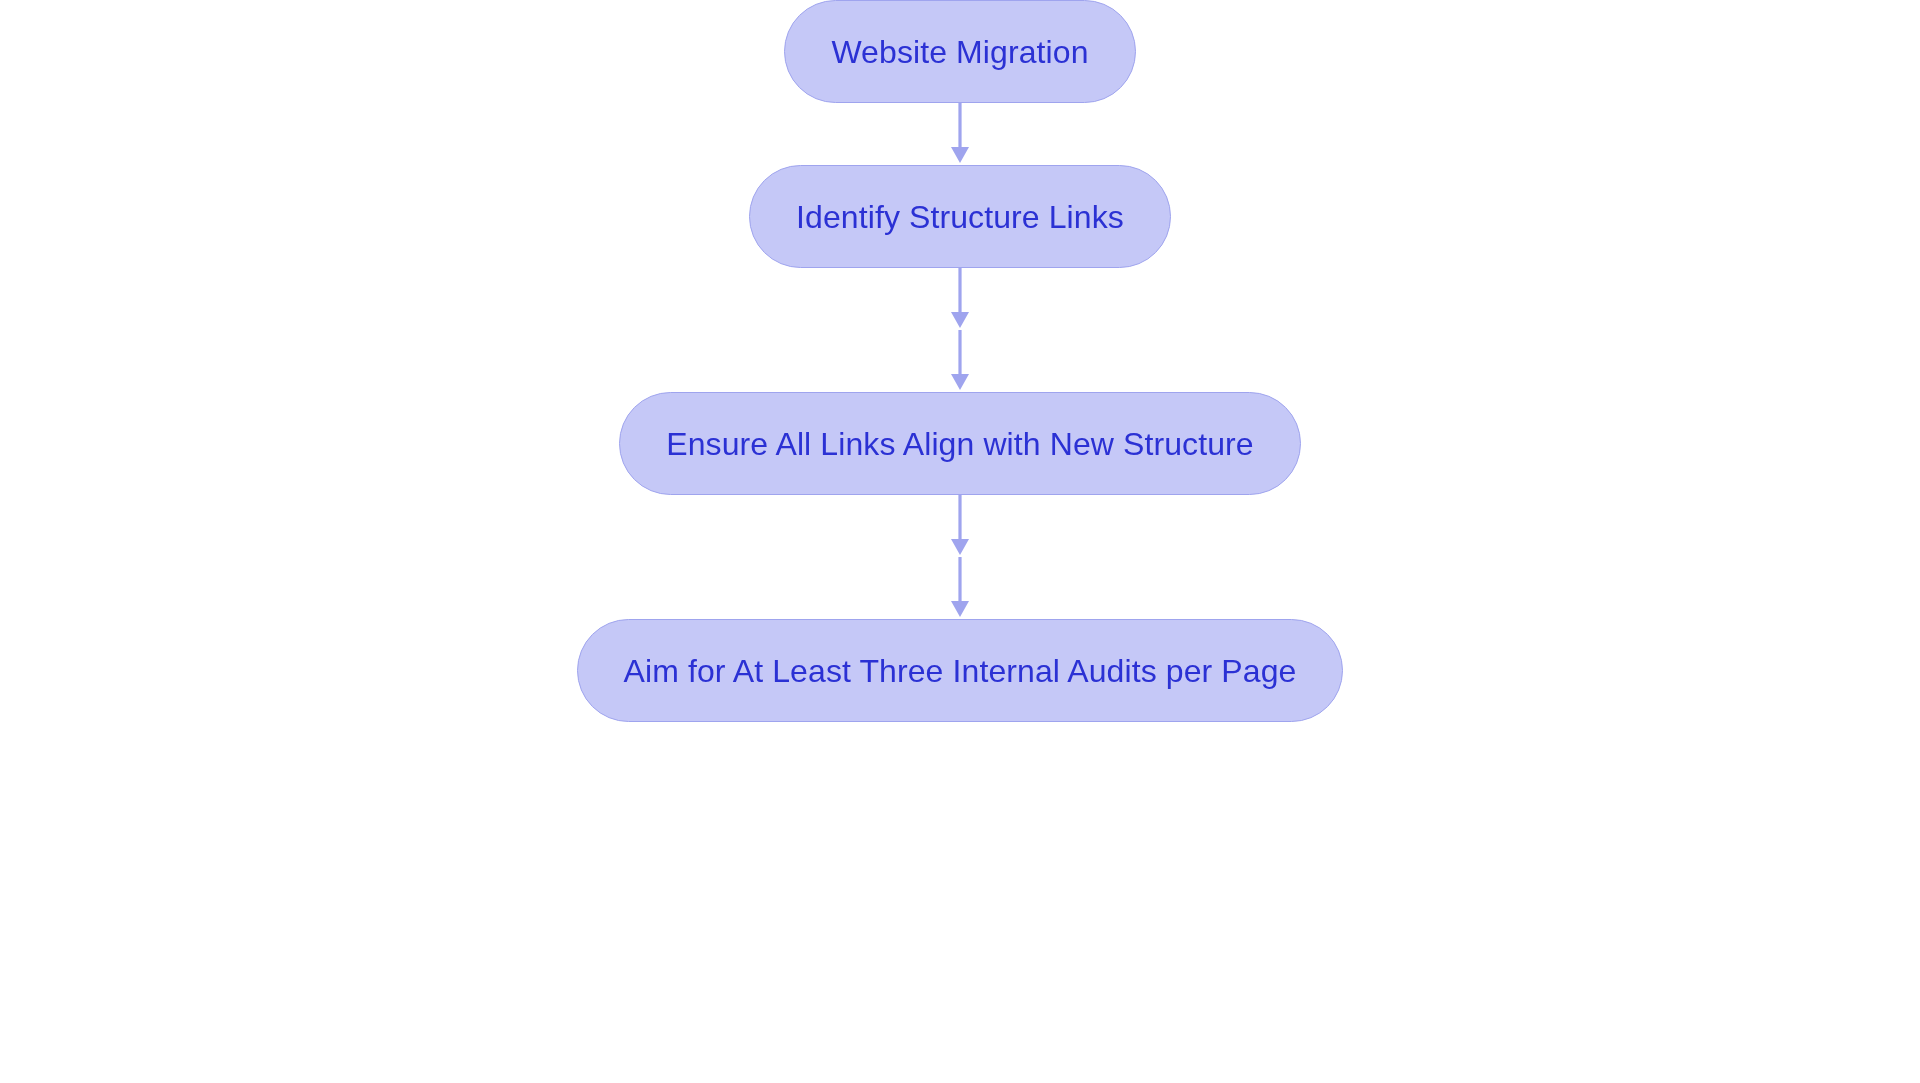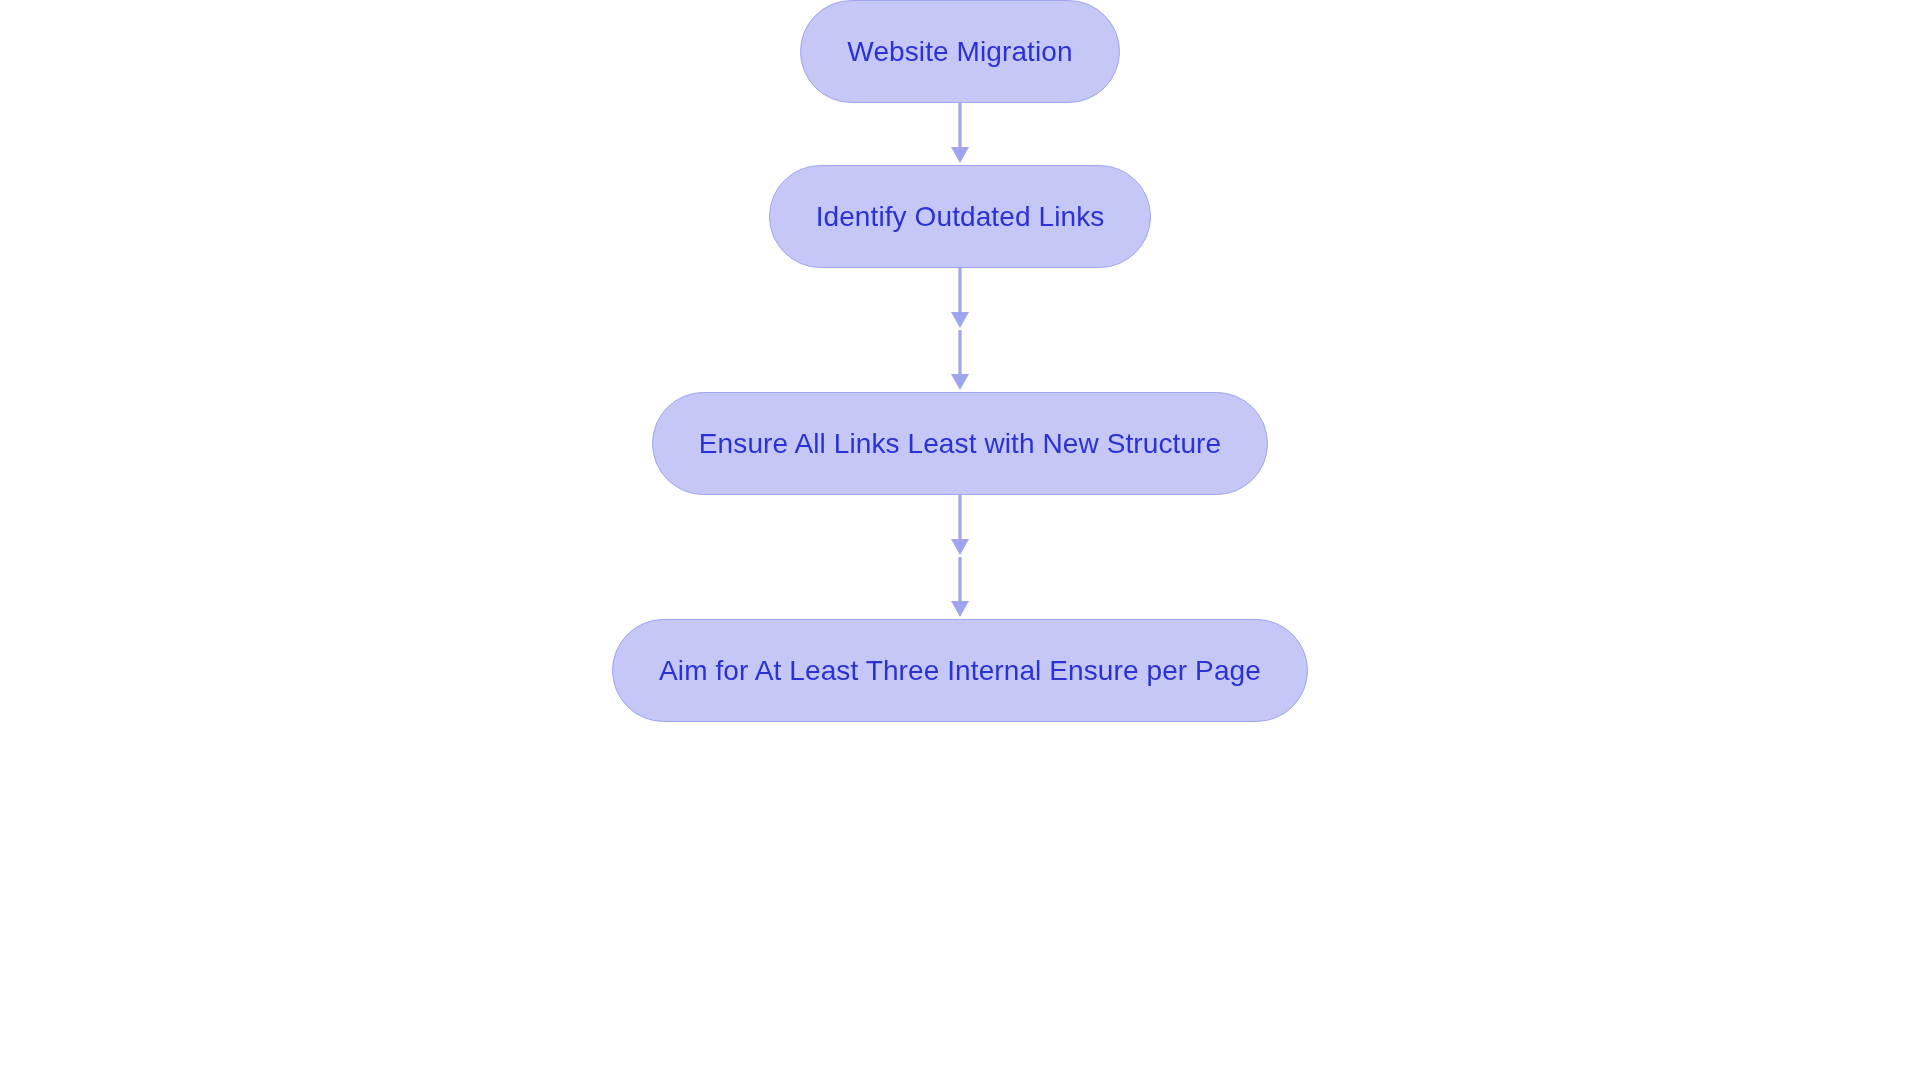--- a/index.html
+++ b/index.html
@@ -28,21 +28,21 @@
   .node {
     box-sizing: border-box;
     background: #c5c8f7;
     border: 1.6px solid #9fa4ee;
     border-radius: 999px;
     color: #2b31d4;
     display: flex;
     align-items: center;
     justify-content: center;
     text-align: center;
-    font-size: 28px;
+    font-size: 32px;
     font-weight: 400;
     letter-spacing: 0.1px;
     line-height: 1;
     white-space: nowrap;
     padding: 0 46px;
     height: 103px;
   }
 
   .connector {
     width: 26px;
@@ -76,51 +76,51 @@
     </div>
   </div>
 
   <svg class="connector" viewBox="0 0 26 62" xmlns="http://www.w3.org/2000/svg">
     <line x1="13" y1="0" x2="13" y2="46"></line>
     <polygon points="4,44 22,44 13,60"></polygon>
   </svg>
 
   <div class="row">
     <div class="node">
-      <span>Identify Outdated Links</span>
+      <span>Identify Structure Links</span>
     </div>
   </div>
 
   <svg class="connector" viewBox="0 0 26 62" xmlns="http://www.w3.org/2000/svg">
     <line x1="13" y1="0" x2="13" y2="46"></line>
     <polygon points="4,44 22,44 13,60"></polygon>
   </svg>
 
 
   <svg class="connector" viewBox="0 0 26 62" xmlns="http://www.w3.org/2000/svg">
     <line x1="13" y1="0" x2="13" y2="46"></line>
     <polygon points="4,44 22,44 13,60"></polygon>
   </svg>
 
   <div class="row">
     <div class="node">
-      <span>Ensure All Links Least with New Structure</span>
+      <span>Ensure All Links Align with New Structure</span>
     </div>
   </div>
 
   <svg class="connector" viewBox="0 0 26 62" xmlns="http://www.w3.org/2000/svg">
     <line x1="13" y1="0" x2="13" y2="46"></line>
     <polygon points="4,44 22,44 13,60"></polygon>
   </svg>
 
 
   <svg class="connector" viewBox="0 0 26 62" xmlns="http://www.w3.org/2000/svg">
     <line x1="13" y1="0" x2="13" y2="46"></line>
     <polygon points="4,44 22,44 13,60"></polygon>
   </svg>
 
   <div class="row">
     <div class="node">
-      <span>Aim for At Least Three Internal Ensure per Page</span>
+      <span>Aim for At Least Three Internal Audits per Page</span>
     </div>
   </div>
 
 </div>
 
 </body></html>

